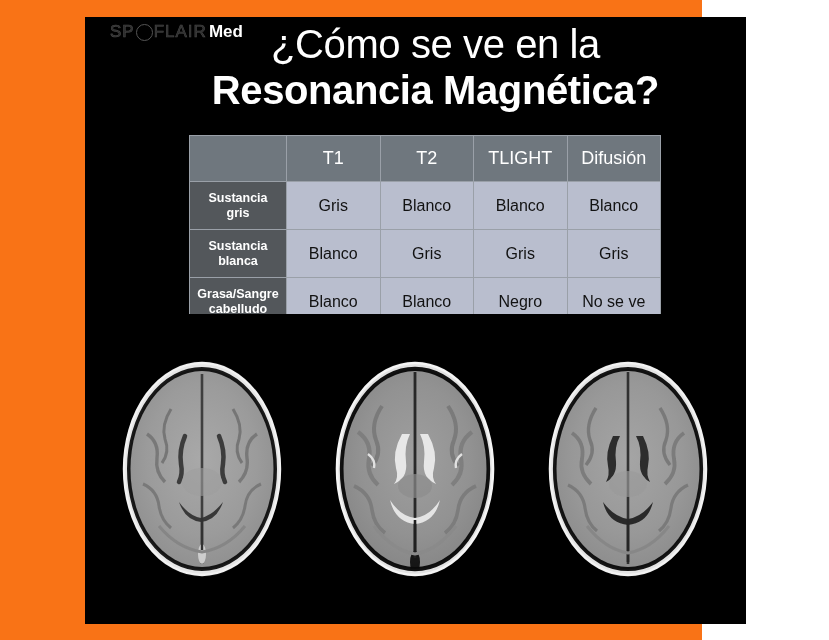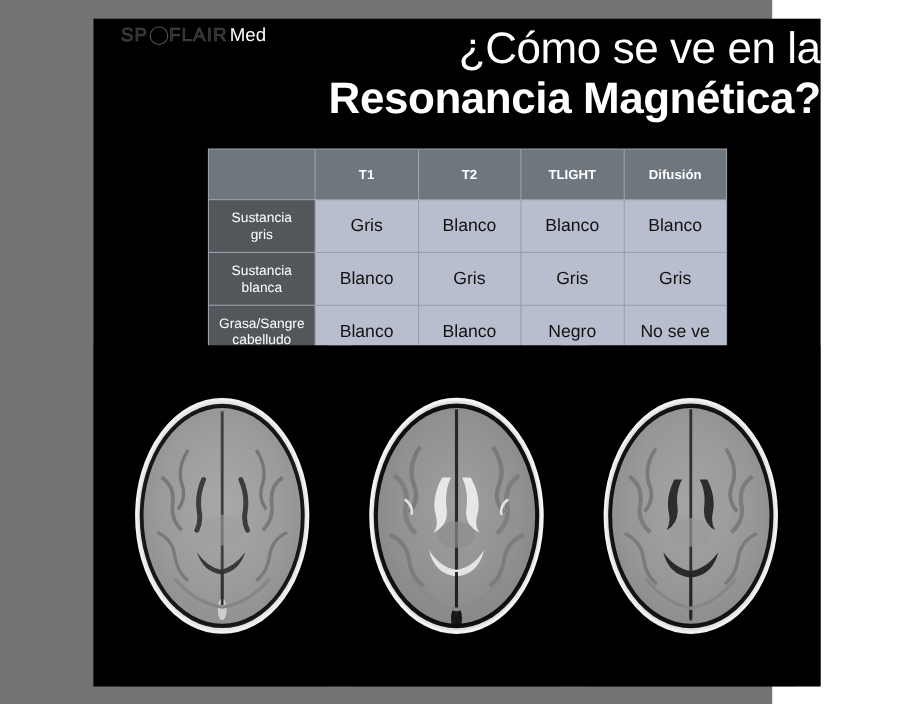--- a/index.html
+++ b/index.html
@@ -11,21 +11,21 @@
     width: 829px;
     height: 640px;
     overflow: hidden;
     font-family: "Liberation Sans", sans-serif;
   }
 
   #canvas {
     position: relative;
     width: 702px;
     height: 640px;
-    background: #737373;
+    background: #f97316;
   }
 
   
   #panel {
     position: absolute;
     left: 85px;
     top: 17px;
     width: 661px;
     height: 607px;
     background: #000000;
@@ -53,33 +53,33 @@
     display: inline-block;
     width: 15px;
     height: 15px;
     border: 1.4px solid #555;
     border-radius: 50%;
     margin: 0 1px;
     vertical-align: -2px;
   }
   .logo-med {
     font-size: 17px;
-    font-weight: 400;
+    font-weight: 700;
     color: #ffffff;
     letter-spacing: 0px;
     margin-left: 2px;
   }
 
   
   #title {
     position: absolute;
     left: 0;
     top: 6px;
     width: 661px;
-    text-align: right;
+    text-align: center;
     color: #ffffff;
     line-height: 1.06;
   }
   #title-line1 {
     display: block;
     font-size: 40px;
     font-weight: 400;
     letter-spacing: -0.4px;
     padding-left: 40px;
   }
@@ -110,29 +110,29 @@
     vertical-align: middle;
   }
   .corner-cell {
     background: #6f777e;
     width: 96px;
     height: 45px;
   }
   .col-head {
     background: #6f777e;
     color: #ffffff;
-    font-size: 12px;
-    font-weight: 700;
+    font-size: 18px;
+    font-weight: 400;
     height: 45px;
   }
   .row-head {
     background: #53575b;
     color: #ffffff;
     font-size: 12.5px;
-    font-weight: 400;
+    font-weight: 700;
     line-height: 1.2;
     width: 96px;
     height: 47px;
   }
   .row-head.big {
     font-size: 16px;
   }
   .data-cell {
     background: #b9bece;
     color: #121212;

